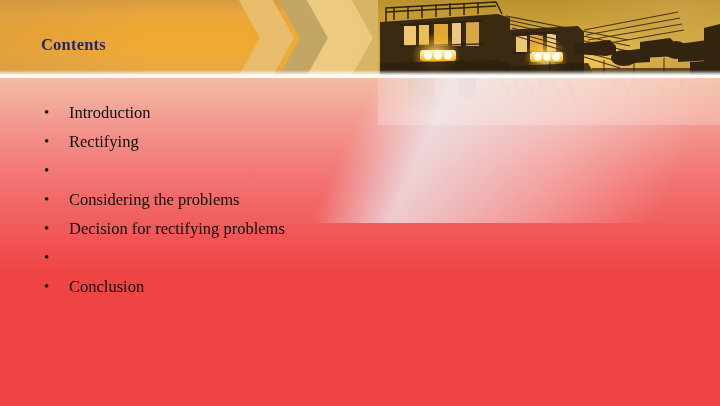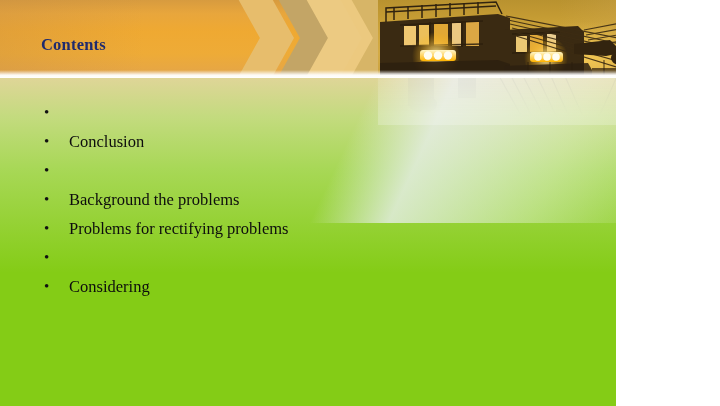--- a/index.html
+++ b/index.html
@@ -6,24 +6,24 @@
     margin: 0;
     padding: 0;
     background: #ffffff;
   }
   body {
     font-family: "Liberation Serif", "DejaVu Serif", serif;
   }
 
   #slide {
     position: relative;
-    width: 616px;
+    width: 720px;
     height: 406px;
     overflow: hidden;
-    background: #84cc16;
+    background: #ef4444;
   }
 
   
   .body-wash {
     position: absolute;
     left: 0; top: 73px;
     width: 720px; height: 200px;
     background:
       linear-gradient(to bottom,
         rgba(243,214,178,0.85) 0%,
@@ -343,38 +343,39 @@
     </svg>
   </div>
 
   <div class="banner-edge"></div>
 
   <div class="title">Contents</div>
 
   <ul class="content-list">
     <li>
       <span class="bullet">•</span>
+      <span>Introduction</span>
+    </li>
+    <li>
+      <span class="bullet">•</span>
+      <span>Rectifying</span>
+    </li>
+    <li>
+      <span class="bullet">•</span>
+    </li>
+    <li>
+      <span class="bullet">•</span>
+      <span>Considering the problems</span>
+    </li>
+    <li>
+      <span class="bullet">•</span>
+      <span>Decision for rectifying problems</span>
+    </li>
+    <li>
+      <span class="bullet">•</span>
     </li>
     <li>
       <span class="bullet">•</span>
       <span>Conclusion</span>
     </li>
-    <li>
-      <span class="bullet">•</span>
-    </li>
-    <li>
-      <span class="bullet">•</span>
-      <span>Background the problems</span>
-    </li>
-    <li>
-      <span class="bullet">•</span>
-      <span>Problems for rectifying problems</span>
-    </li>
-    <li>
-      <span class="bullet">•</span>
-    </li>
-    <li>
-      <span class="bullet">•</span>
-      <span>Considering</span>
-    </li>
   </ul>
 
 </div>
 
 </body></html>

